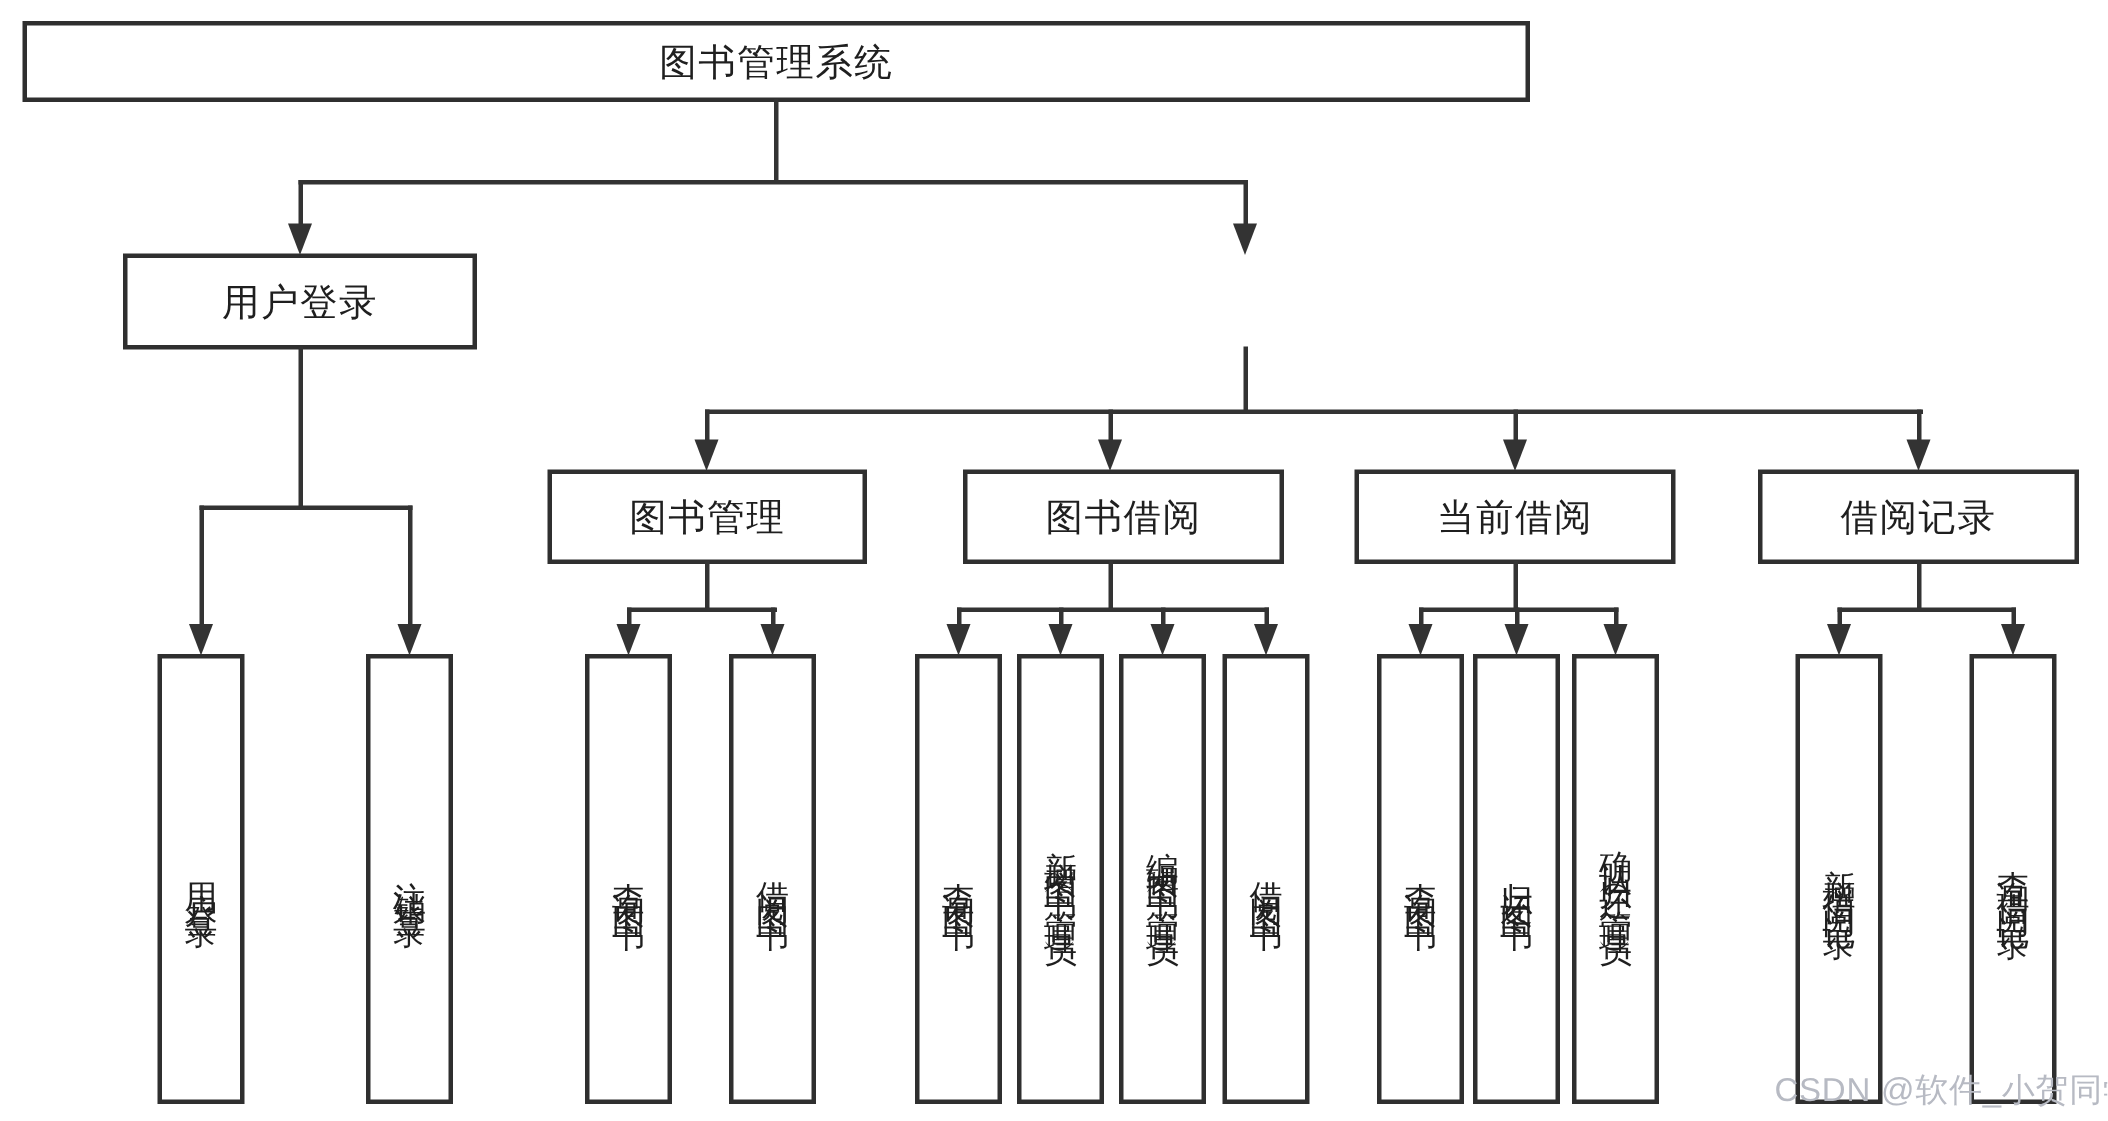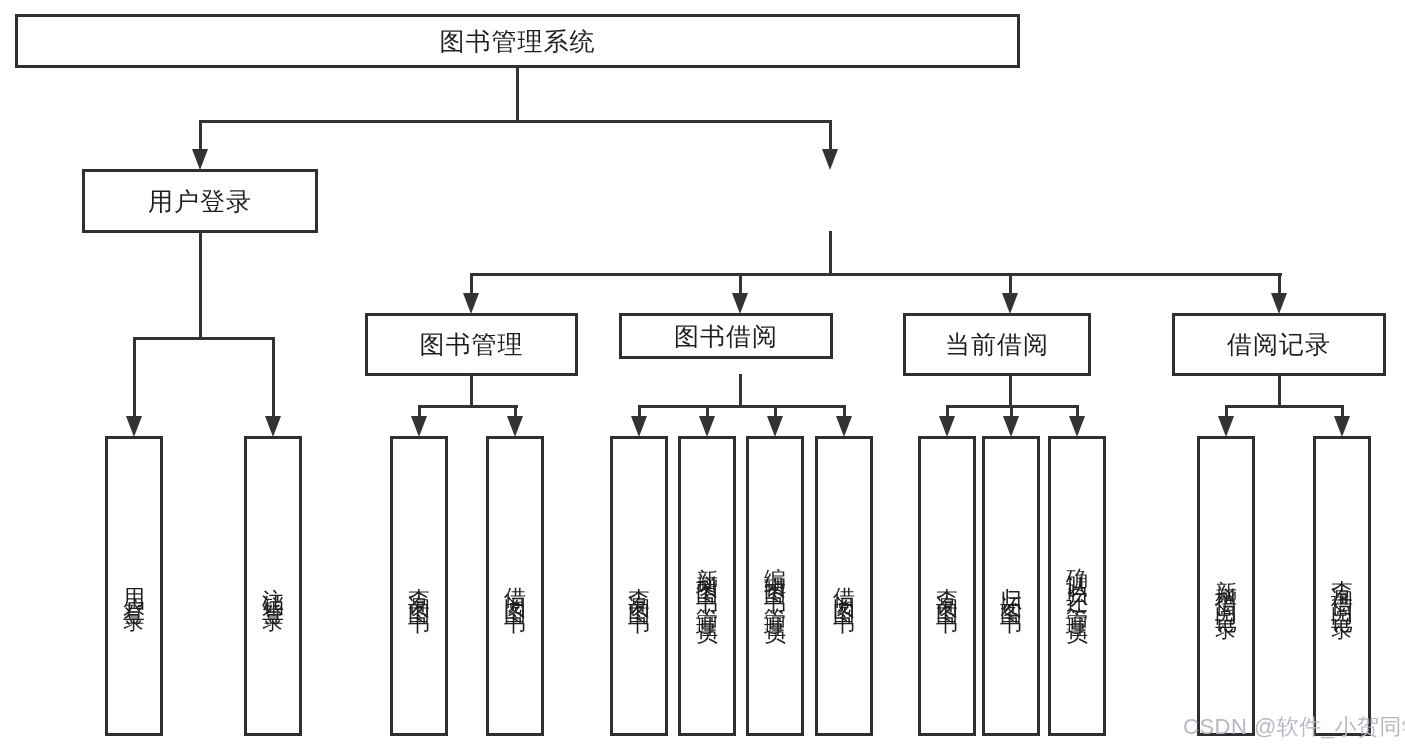--- a/index.html
+++ b/index.html
@@ -62,24 +62,24 @@
     <span>图书管理系统</span>
   </div>
 
   <div class="box hbox" style="left:82px;top:169px;width:236px;height:64px">
     <span>用户登录</span>
   </div>
 
   <div class="box hbox" style="left:365px;top:313px;width:213px;height:63px">
     <span>图书管理</span>
   </div>
-  <div class="box hbox" style="left:619px;top:313px;width:214px;height:46px">
+  <div class="box hbox" style="left:642px;top:313px;width:214px;height:63px">
     <span>图书借阅</span>
   </div>
-  <div class="box hbox" style="left:903px;top:313px;width:188px;height:63px">
+  <div class="box hbox" style="left:903px;top:313px;width:214px;height:63px">
     <span>当前借阅</span>
   </div>
   <div class="box hbox" style="left:1172px;top:313px;width:214px;height:63px">
     <span>借阅记录</span>
   </div>
 
   <div class="box leaf" style="left:105px;top:436px;width:58px;height:300px">
     <span>用户登录</span>
   </div>
   <div class="box leaf" style="left:244px;top:436px;width:58px;height:300px">

